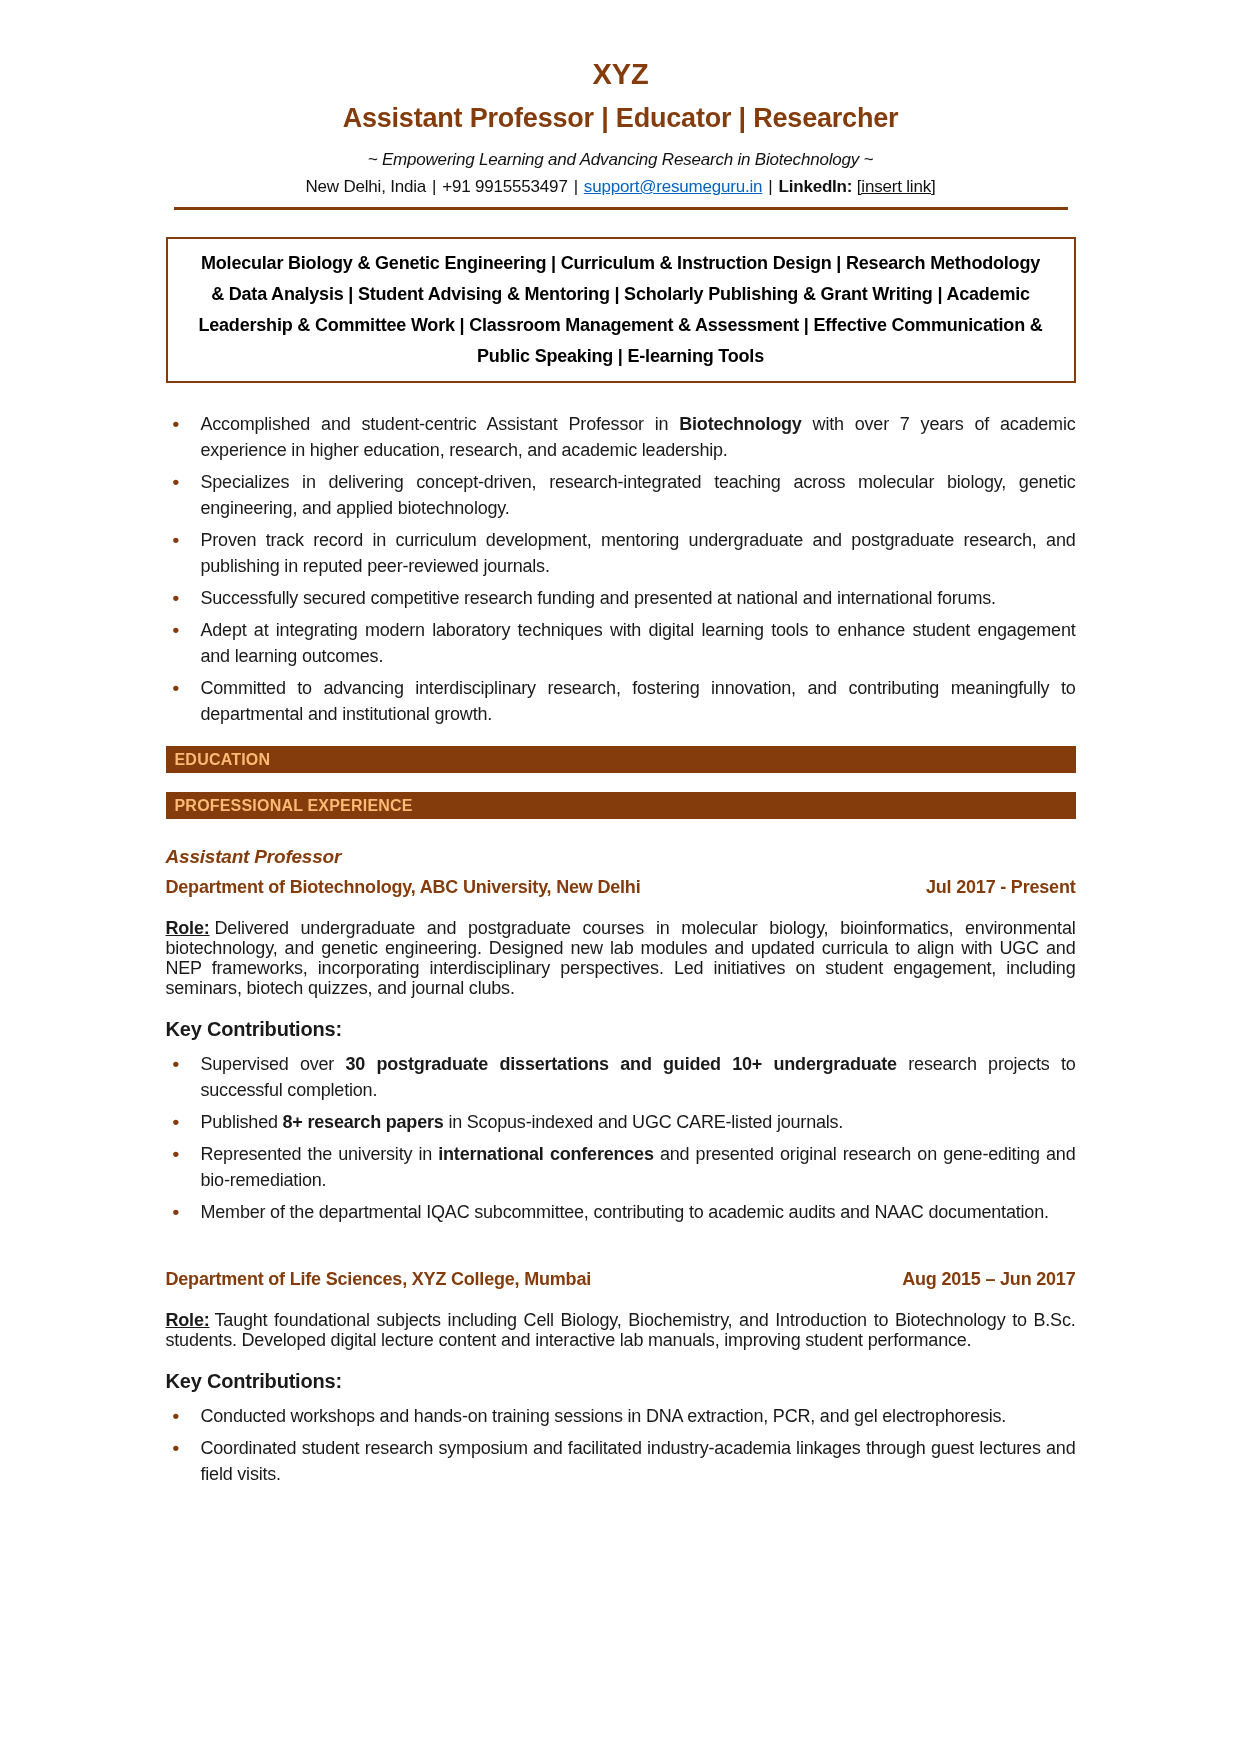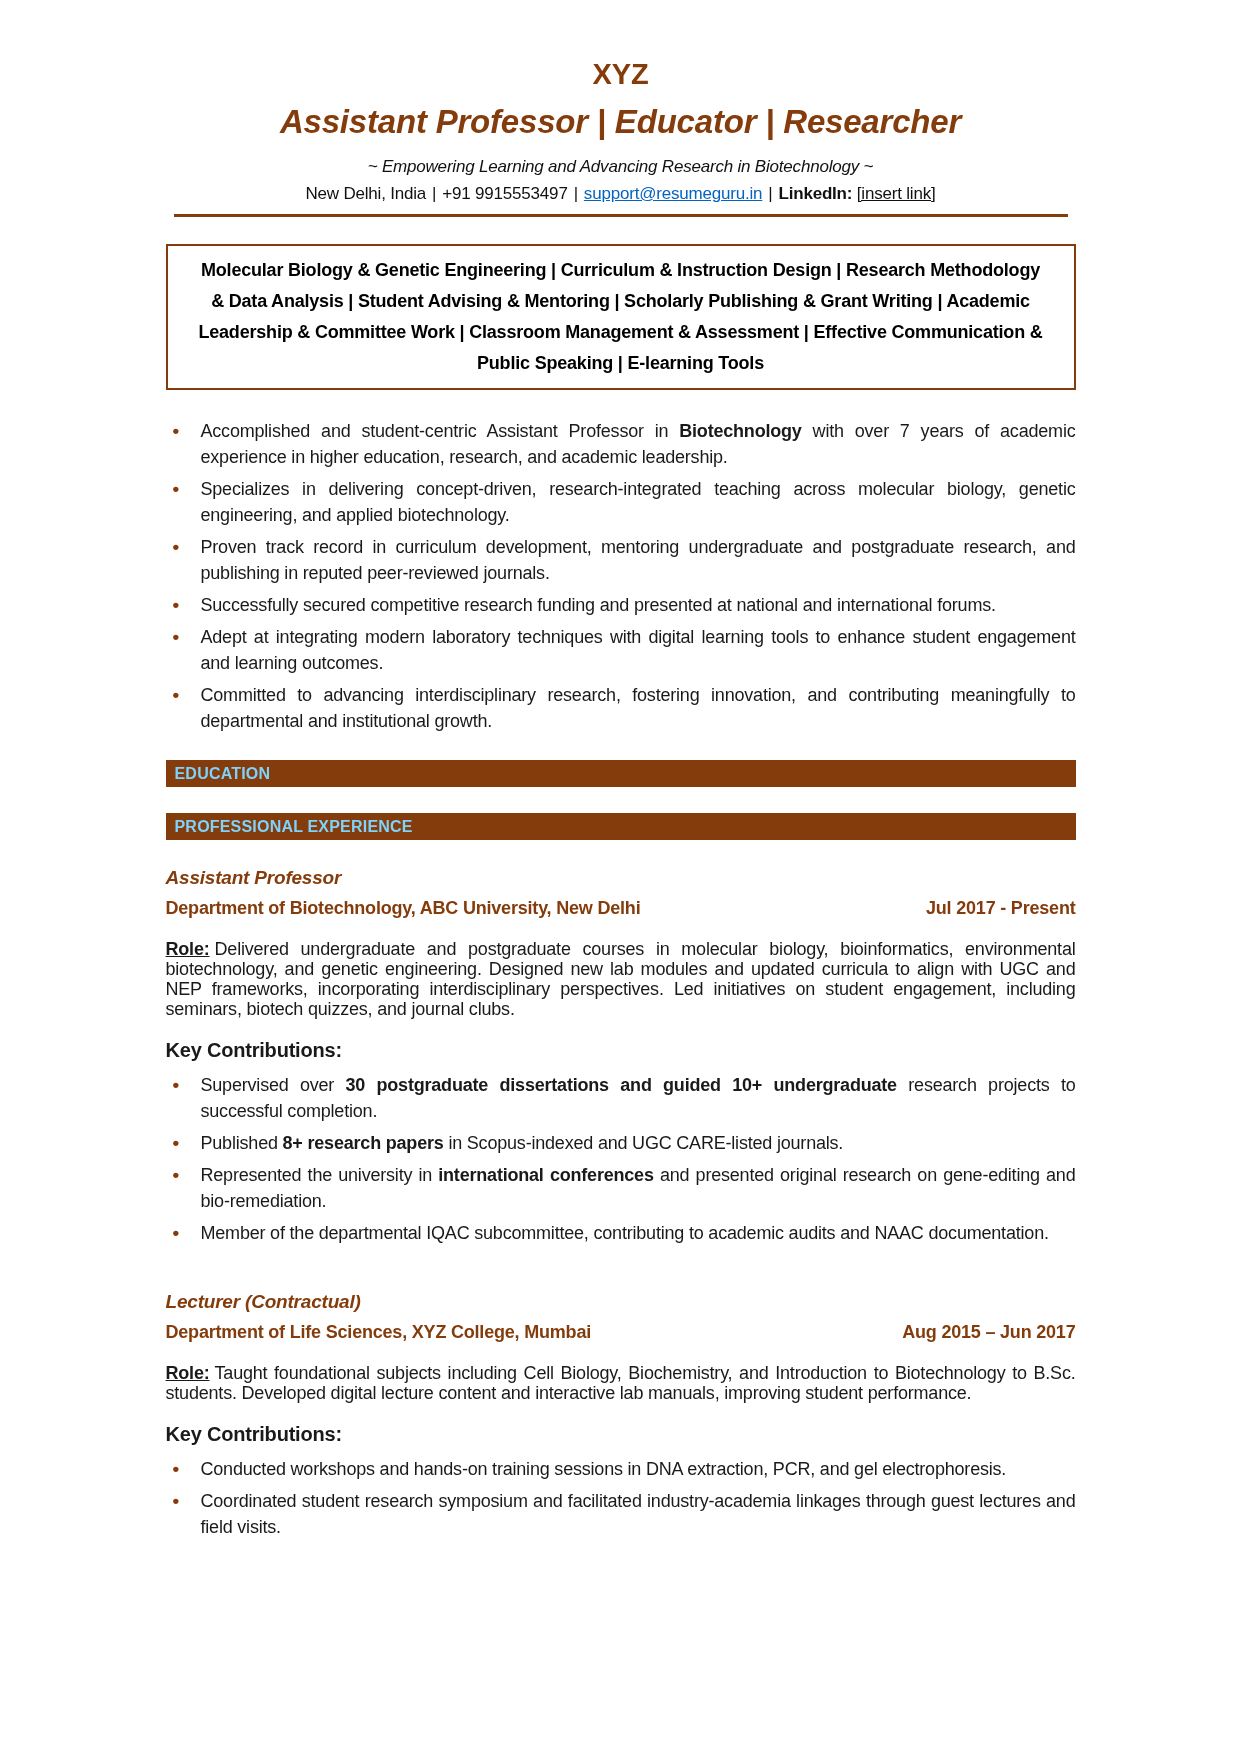--- a/index.html
+++ b/index.html
@@ -11,21 +11,21 @@
     font-family:"Liberation Sans", sans-serif; color:var(--text);
     letter-spacing:-0.2px;
   }
   
   .name {
     text-align:center; color:var(--accent); font-weight:bold;
     font-size:29px; margin:0 0 12px 0;
   }
   .headline {
     text-align:center; color:var(--accent); font-weight:bold;
-    font-size:33px; margin:0 0 16px 0;font-style:italic;
+    font-size:27px; margin:0 0 16px 0;
   }
   .tagline {
     text-align:center; font-style:italic; font-size:17px; color:#111;
     margin:0 0 7px 0;
   }
   .contact-line {
     text-align:center; font-size:17px; color:#111; margin:0;
   }
   .contact-line .sep { padding:0 6px; }
   .email-link { color:var(--link); text-decoration:underline; cursor:pointer; }
@@ -47,22 +47,22 @@
   }
   ul.dotlist li::before {
     content:"\2022"; color:var(--accent); position:absolute; left:7px; top:0;
     font-size:19px; font-weight:bold;
   }
   ul.summary { margin-top:28px; }
   ul.edu { margin-top:24px; }
   ul.edu li { font-weight:bold; margin-bottom:8px; text-align:left; }
   
   .section-bar {
-    background:var(--accent); color:#7dd3fc; font-weight:bold;
-    font-size:16px; line-height:25px; padding:1px 9px; margin-top:26px;
+    background:var(--accent); color:#fdba74; font-weight:bold;
+    font-size:16px; line-height:25px; padding:1px 9px; margin-top:19px;
     letter-spacing:0.2px;
   }
   
   .job { margin-top:26px; }
   .job + .job { margin-top:44px; }
   .job-title {
     font-style:italic; font-weight:bold; color:var(--accent);
     font-size:19px; line-height:24px; margin:0;
   }
   .job-org-row {
@@ -118,21 +118,20 @@
     <div class="key-label">Key Contributions:</div>
     <ul class="dotlist">
       <li><span>Supervised over </span><b>30 postgraduate dissertations and guided 10+ undergraduate</b><span> research projects to successful completion.</span></li>
       <li><span>Published </span><b>8+ research papers</b><span> in Scopus-indexed and UGC CARE-listed journals.</span></li>
       <li><span>Represented the university in </span><b>international conferences</b><span> and presented original research on gene-editing and bio-remediation.</span></li>
       <li><span>Member of the departmental IQAC subcommittee, contributing to academic audits and NAAC documentation.</span></li>
     </ul>
   </div>
 
   <div class="job">
-    <div class="job-title">Lecturer (Contractual)</div>
     <div class="job-org-row">
       <span>Department of Life Sciences, XYZ College, Mumbai</span>
       <span>Aug 2015 – Jun 2017</span>
     </div>
     <p class="role">
       <span class="role-label">Role:</span><span>Taught foundational subjects including Cell Biology, Biochemistry, and Introduction to Biotechnology to B.Sc. students. Developed digital lecture content and interactive lab manuals, improving student performance.</span>
     </p>
     <div class="key-label">Key Contributions:</div>
     <ul class="dotlist">
       <li><span>Conducted workshops and hands-on training sessions in DNA extraction, PCR, and gel electrophoresis.</span></li>

